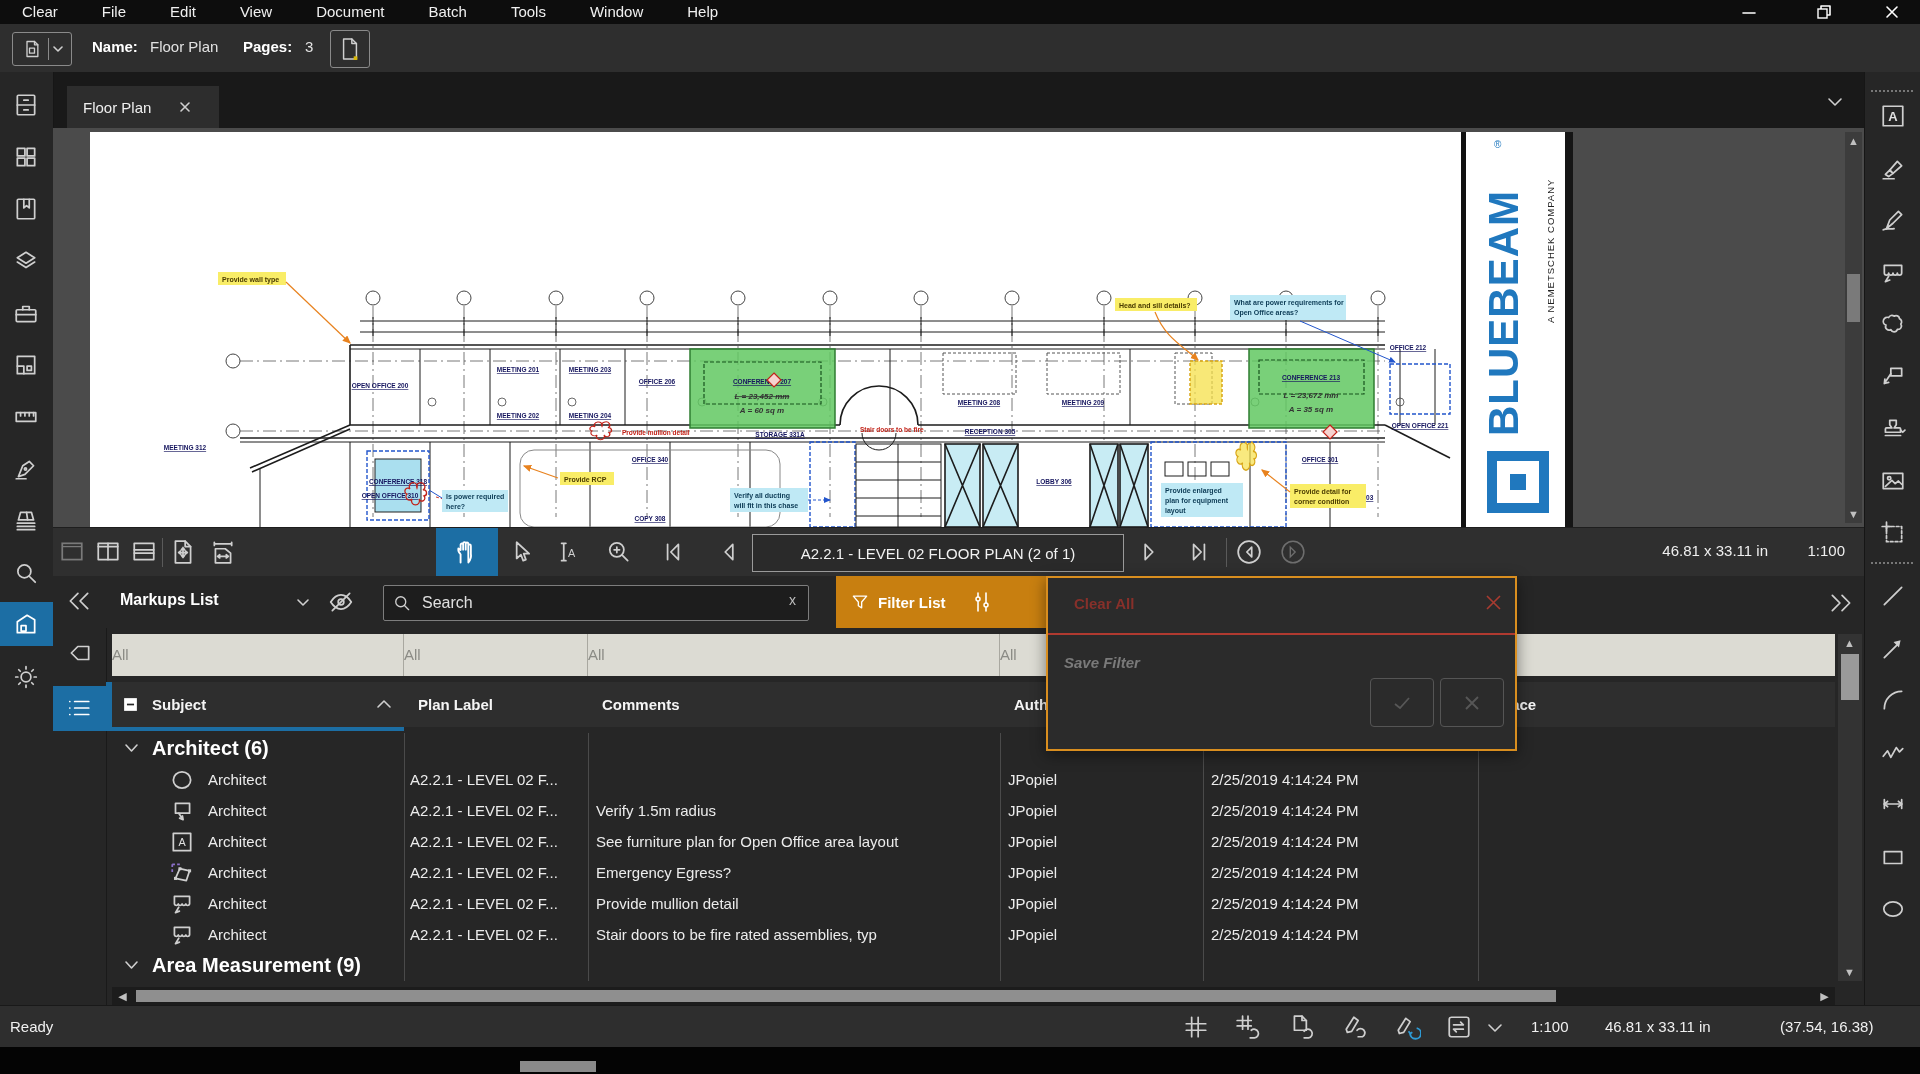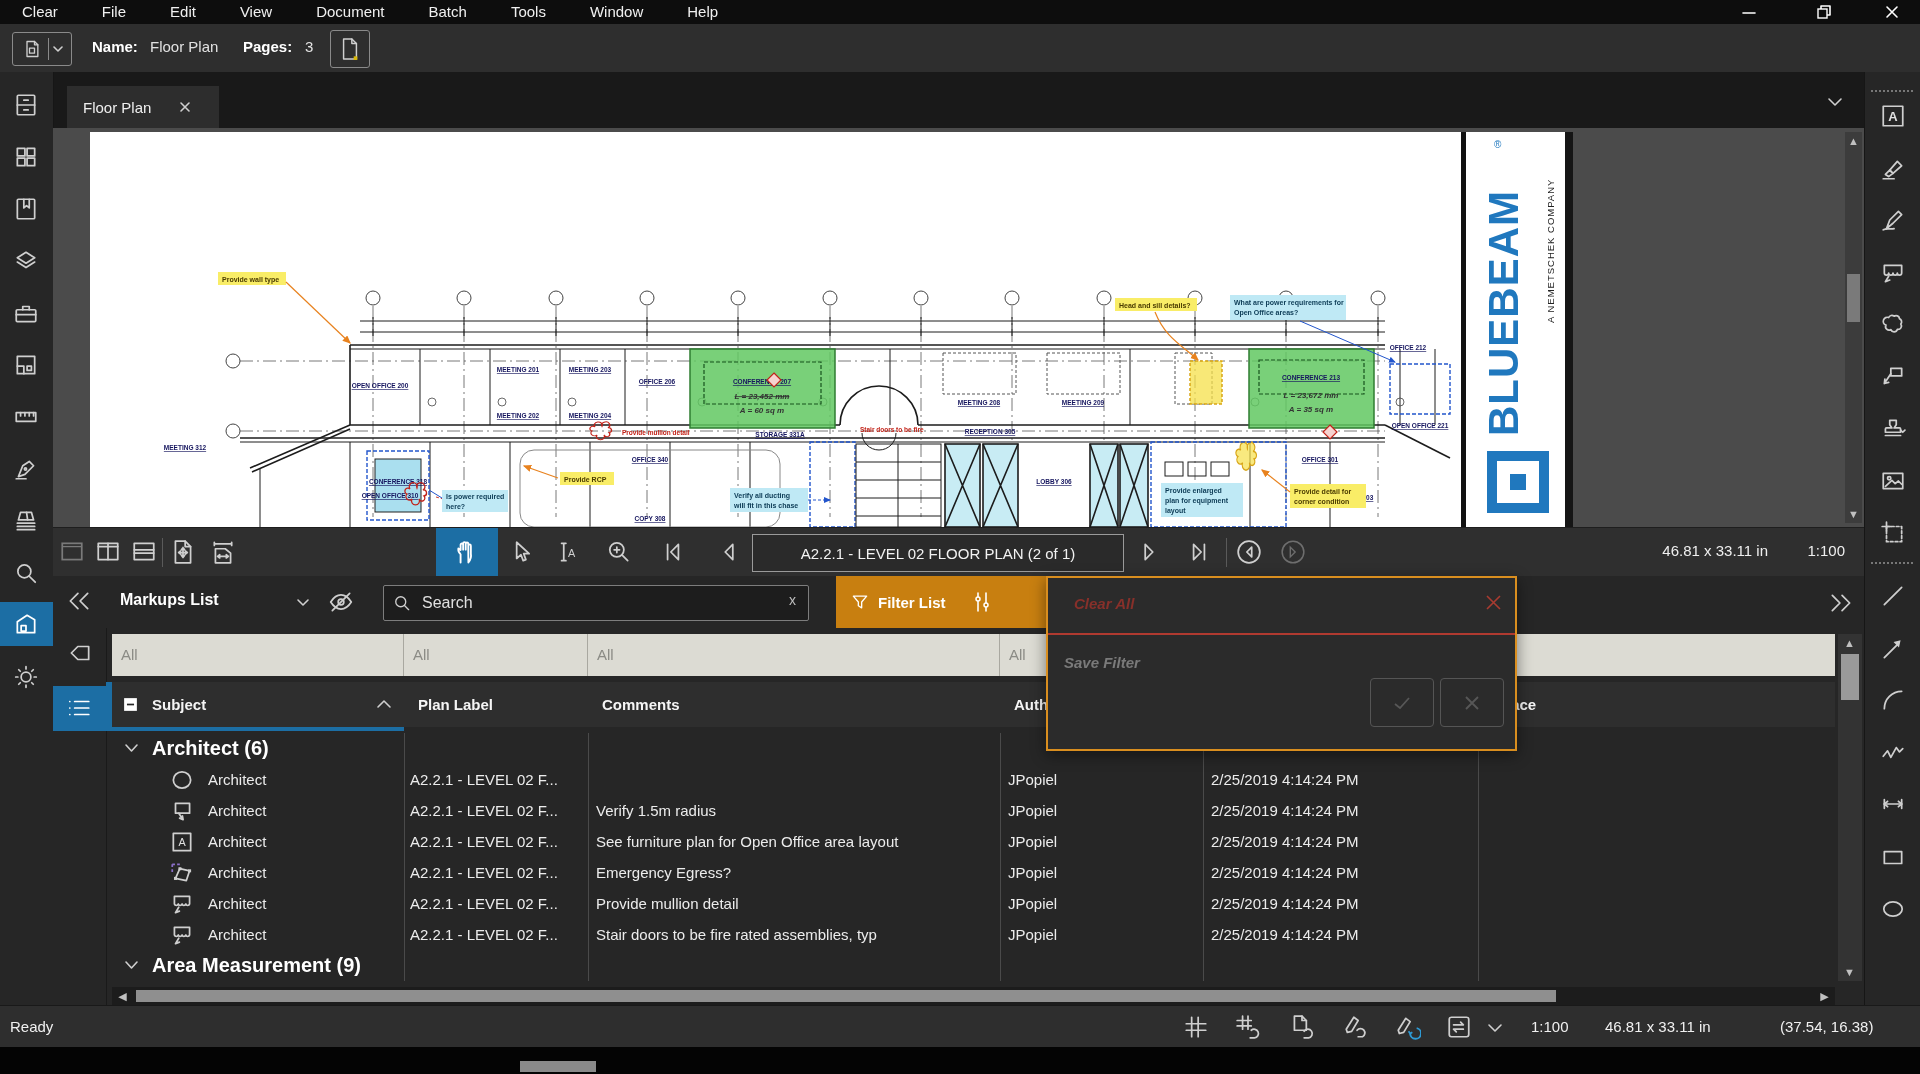--- a/index.html
+++ b/index.html
@@ -43,32 +43,32 @@
   #mstrip{left:0;top:0;width:53px;height:429px;background:#262626;border-right:1px solid #1a1a1a;}
   #mheader{left:53px;top:0;width:1758px;height:52px;background:#262626;}
   #mtitle{position:absolute;left:14px;top:15px;font-size:16px;font-weight:bold;color:#fff;text-align:right;}
   #searchbox{position:absolute;left:277px;top:9px;width:424px;height:34px;background:#1d1d1d;border:1px solid #7d7d7d;border-radius:2px;}
   #searchbox input{position:absolute;left:36px;top:0;width:350px;height:32px;background:transparent;border:0;outline:0;
      color:#f0f0f0;font-size:16px;font-family:"Liberation Sans",sans-serif;}
   #searchbox input::placeholder{color:#e0e0e0;opacity:1;}
   #orangebar{position:absolute;left:730px;top:0;width:224px;height:52px;background:#c87f10;display:flex;align-items:center;}
   #filterbtn{display:flex;align-items:center;margin-left:14px;color:#fff;font-weight:bold;font-size:15px;}
   .allrow{left:59px;top:58px;width:1723px;height:42px;background:#dcdbd3;}
-  .allcell{position:absolute;top:0;height:42px;border-right:1px solid #a9a8a0;font-size:15px;color:#8b8b85;line-height:42px;padding-left:9px;box-sizing:border-box;}
+  .allcell{position:absolute;top:0;height:42px;border-right:1px solid #a9a8a0;font-size:15px;color:#8b8b85;line-height:42px;box-sizing:border-box;}
   #theader{left:59px;top:106px;width:1723px;height:45px;background:#2e2e2e;}
   .hcell{position:absolute;top:0;height:45px;line-height:45px;font-size:15px;font-weight:bold;color:#f5f5f5;overflow:hidden;white-space:nowrap;}
   .colborders{pointer-events:none;}
   .colb{position:absolute;top:0;bottom:0;border-left:1px solid #4a4a4a;}
   .trow{position:absolute;left:59px;width:1723px;height:31px;}
   .trow .cell{position:absolute;top:0;height:31px;line-height:31px;font-size:15px;color:#ececec;white-space:nowrap;overflow:hidden;}
   .grow{position:absolute;left:59px;width:1723px;height:31px;font-size:20px;font-weight:bold;color:#fff;line-height:31px;}
   .mkic{position:absolute;top:3px;width:26px;height:26px;}
   
   #fdialog{left:993px;top:0;width:471px;height:175px;background:#2b2b2b;border:2px solid #d98e1f;box-sizing:border-box;z-index:50;box-shadow:0 4px 14px rgba(0,0,0,.45);}
-  #fd-clear{position:absolute;left:26px;top:17px;font-size:15px;font-weight:bold;font-style:italic;color:#87302a;}
+  #fd-clear{position:absolute;left:26px;top:17px;font-size:15px;font-weight:bold;color:#87302a;}
   #fd-x{position:absolute;left:437px;top:16px;color:#a93b30;font-size:17px;}
   #fd-div{position:absolute;left:0;top:55px;width:100%;border-top:2px solid #b03a30;}
   #fd-save{position:absolute;left:16px;top:76px;font-size:15px;font-weight:bold;font-style:italic;color:#7a7a7a;}
   #fd-input{position:absolute;left:16px;top:100px;width:298px;height:49px;background:#262626;border:1px solid #555;border-radius:4px;box-sizing:border-box;}
   #fd-input input{width:100%;height:100%;background:transparent;border:0;outline:0;padding:0 14px;box-sizing:border-box;
      color:#9a9a9a;font-size:15px;font-style:italic;font-family:"Liberation Sans",sans-serif;}
   #fd-input input::placeholder{color:#575757;opacity:1;font-style:italic;}
   .fdbtn{position:absolute;top:100px;width:64px;height:49px;border:1px solid #555;border-radius:4px;box-sizing:border-box;
      display:flex;align-items:center;justify-content:center;color:#575757;font-size:17px;}
   

